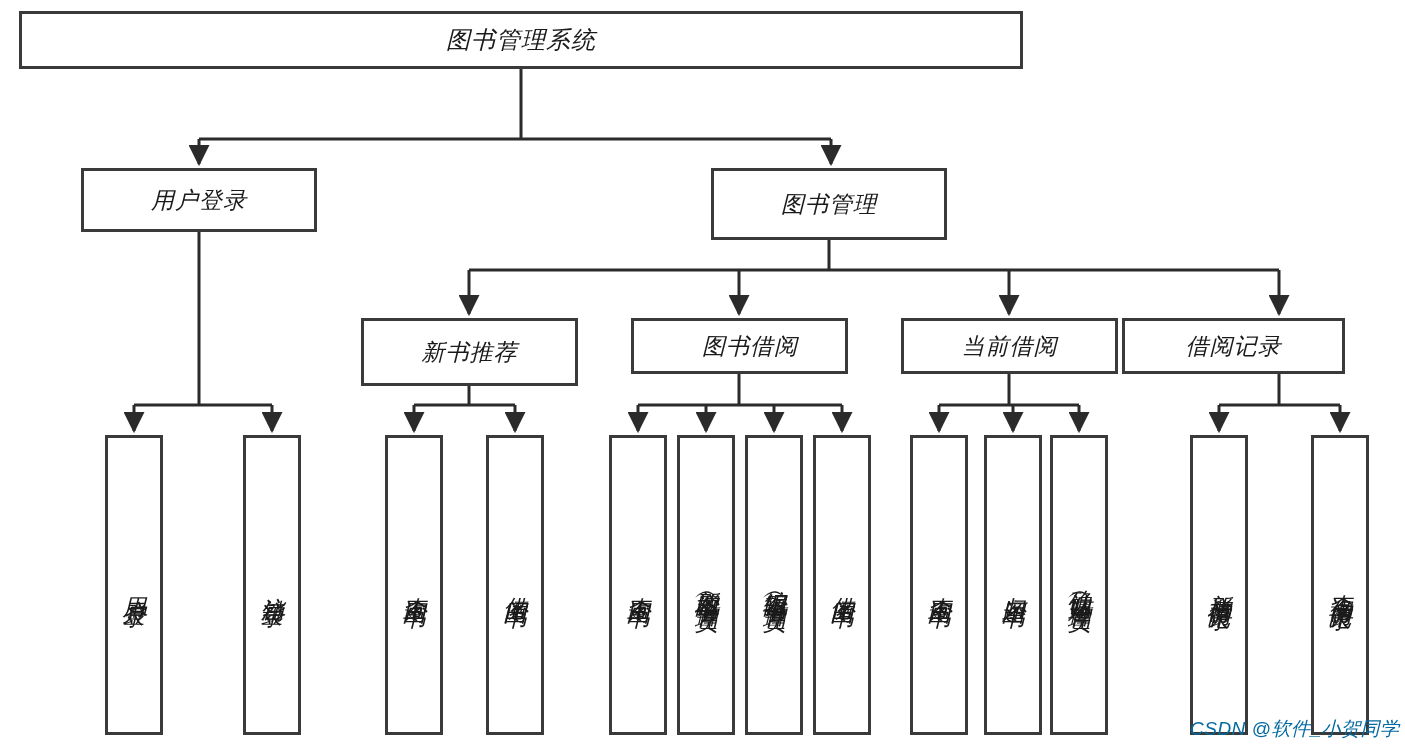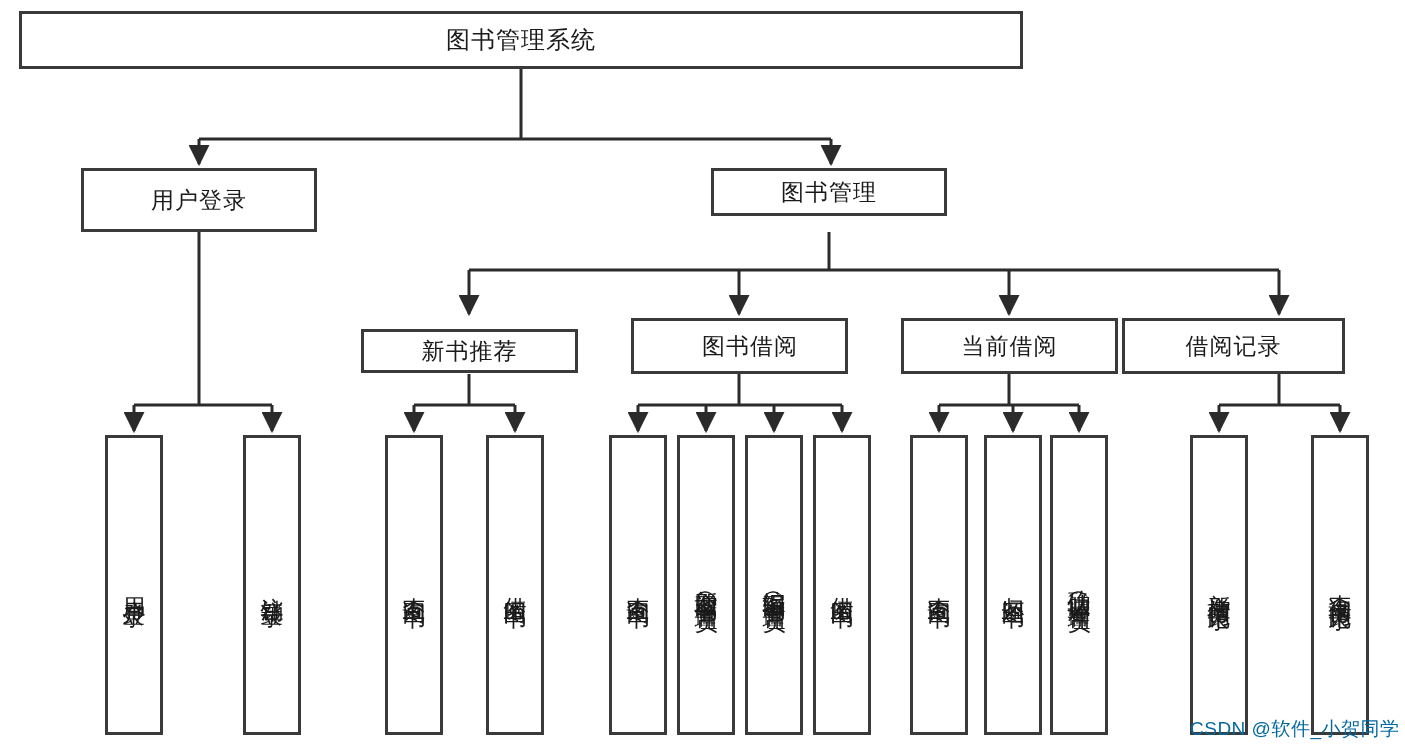--- a/index.html
+++ b/index.html
@@ -9,20 +9,21 @@
   }
   body {
     font-family: "Liberation Sans", "DejaVu Sans", sans-serif;
   }
   #canvas {
     position: relative;
     width: 1405px;
     height: 747px;
     background: #ffffff;
     overflow: hidden;
+    font-style: italic;
   }
   #edges {
     position: absolute;
     left: 0;
     top: 0;
     width: 1405px;
     height: 747px;
     pointer-events: none;
   }
   .node {
@@ -129,25 +130,25 @@
     </g>
   </svg>
 
   <div class="node h root" style="left:19px; top:11px; width:1004px; height:58px;">
     <span class="label">图书管理系统</span>
   </div>
 
   <div class="node h" style="left:81px; top:168px; width:236px; height:64px;">
     <span class="label">用户登录</span>
   </div>
-  <div class="node h" style="left:711px; top:168px; width:236px; height:48px;">
+  <div class="node h" style="left:711px; top:168px; width:236px; height:72px;">
     <span class="label">图书管理</span>
   </div>
 
-  <div class="node h" style="left:361px; top:329px; width:217px; height:44px;">
+  <div class="node h" style="left:361px; top:318px; width:217px; height:68px;">
     <span class="label">新书推荐</span>
   </div>
   <div class="node h" style="left:631px; top:318px; width:217px; height:56px;padding-left:21px;">
     <span class="label">图书借阅</span>
   </div>
   <div class="node h" style="left:901px; top:318px; width:217px; height:56px;">
     <span class="label">当前借阅</span>
   </div>
   <div class="node h" style="left:1122px; top:318px; width:223px; height:56px;">
     <span class="label">借阅记录</span>

